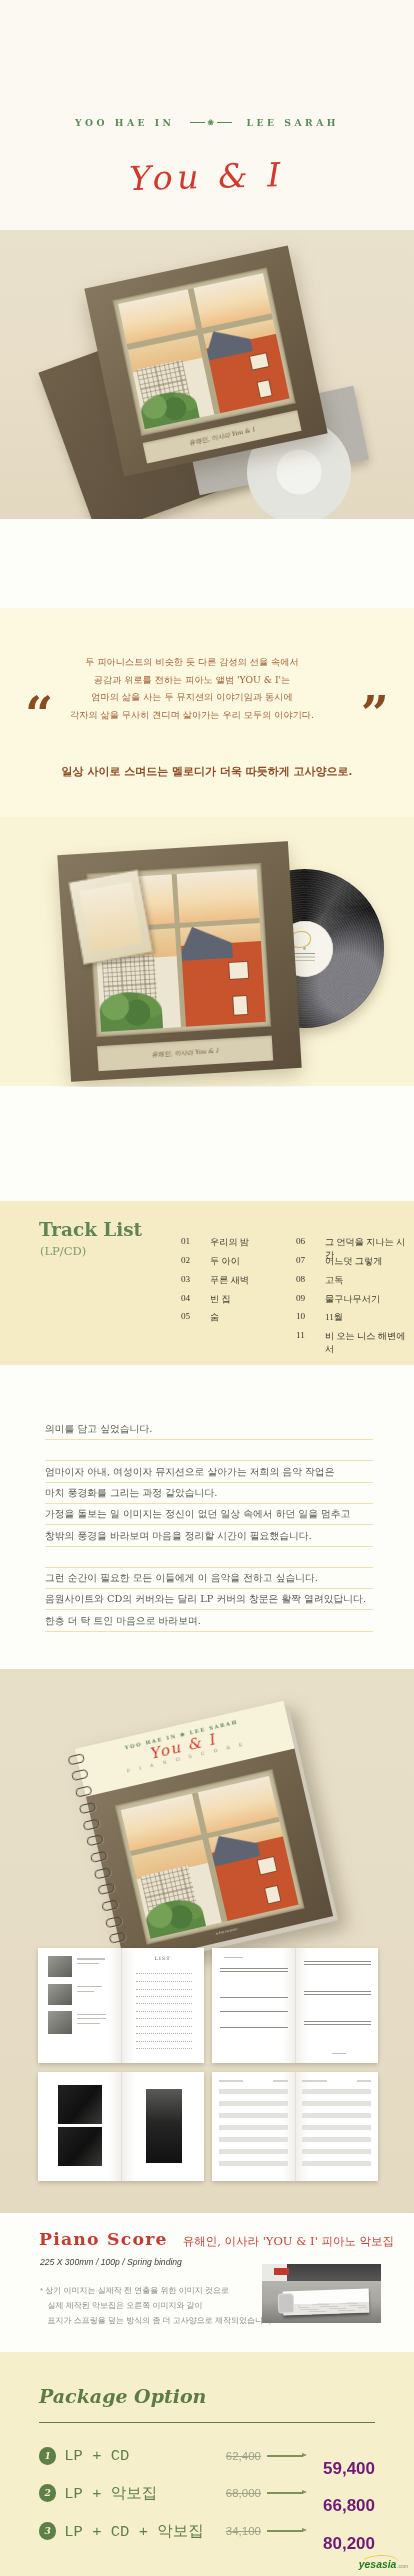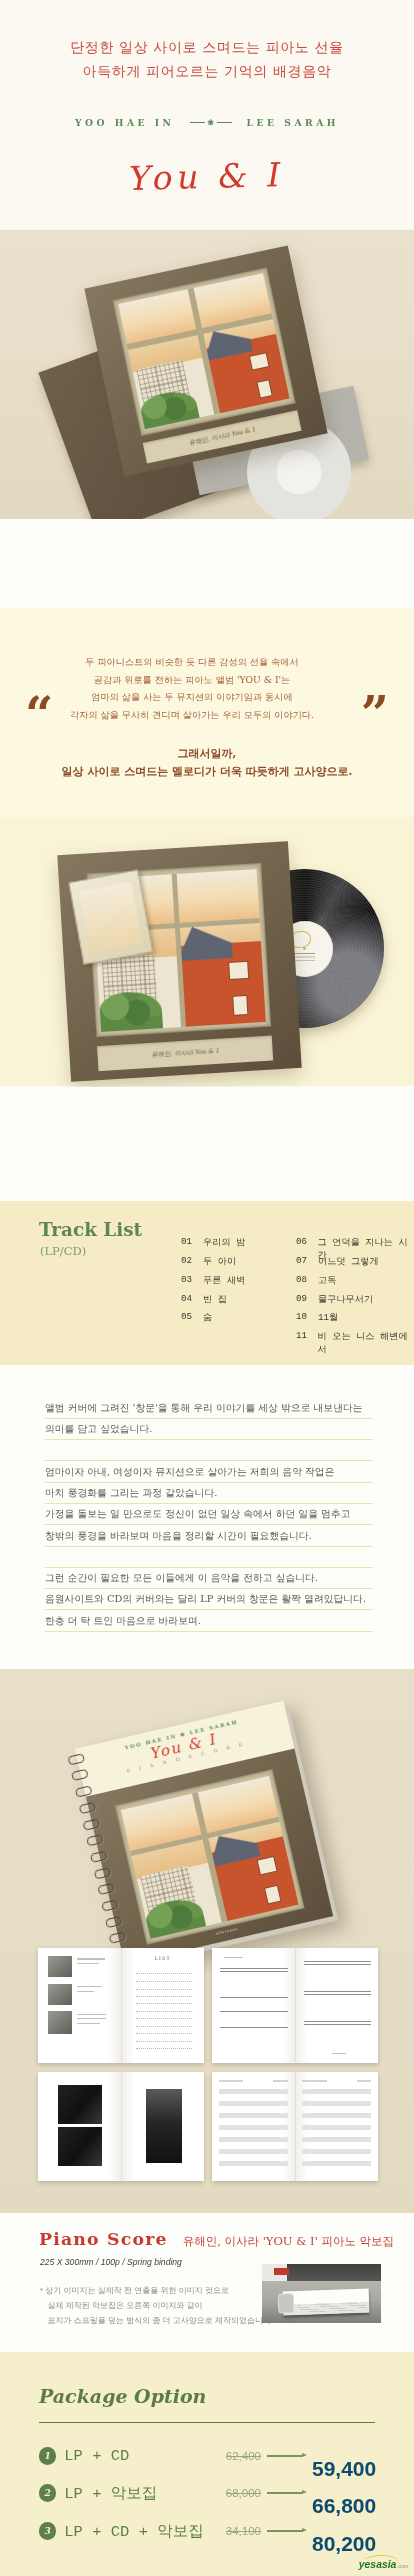--- a/index.html
+++ b/index.html
@@ -105,21 +105,21 @@
   .sec-lpinfo{top:1087px;height:115px;background:#fdfdfa;}
   .lp-h{top:1104px;font-size:19.6px;}
   .lp-specs{top:1131px;line-height:12px;}
 
   
   .sec-tracks{top:1201px;height:164px;background:#f5ecc6;}
   .tl-h{position:absolute;left:39px;top:1219px;font-family:"DejaVu Serif",serif;font-weight:bold;
         font-size:18.4px;color:#5f8455;}
   .tl-sub{position:absolute;left:40px;top:1244px;font-family:"DejaVu Serif",serif;
           font-size:11.5px;color:#7b9a6c;}
-  .trk{position:absolute;display:flex;gap:8px;font-family:Liberation Mono, monospace;
+  .trk{position:absolute;display:flex;gap:15px;font-family:Liberation Serif, serif;
        font-size:9.2px;color:#3b392f;justify-content:space-between;}
   .trk .no{width:14px;}
   .tcol1{left:181px;} .tcol2{left:296px;}
 
   
   .sec-notes{top:1365px;height:304px;background:#fdfdfa;}
   .nrow{position:absolute;left:45px;width:328px;height:21px;border-bottom:0.6px solid #efe1ae;
         font-family:"DejaVu Serif",serif;font-size:9.8px;color:#5a584f;
         display:flex;align-items:flex-end;padding-bottom:2.9px;box-sizing:border-box;}
 
@@ -186,36 +186,34 @@
   .opt1{top:92px;} .opt2{top:129px;} .opt3{top:167px;}
   .optnum{width:17.3px;height:17.3px;border-radius:50%;background:#5d7f48;color:#f6efcb;
           font-family:"DejaVu Serif",serif;font-style:italic;font-weight:bold;font-size:9.2px;
           display:flex;align-items:center;justify-content:center;flex:0 0 17.3px;}
   .optlabel{margin-left:8px;font-family:Liberation Mono, monospace;font-size:15.5px;color:#5d7f48;}
   .optspacer{flex:1;}
   .oldprice{font-size:11.5px;color:#9aa487;text-decoration:line-through;margin-right:5.8px;}
   .arr{position:relative;width:36px;height:1.2px;background:#7c9459;margin-right:9.2px;}
   .arr::after{content:"";position:absolute;right:-4.6px;top:-2.3px;border-left:5.2px solid #7c9459;
               border-top:2.9px solid transparent;border-bottom:2.9px solid transparent;}
-  .newprice{font-weight:bold;font-size:21px;color:#0c4a6e;width:63px;text-align:right;margin-top:26px;}
+  .newprice{font-weight:bold;font-size:17px;color:#701a75;width:63px;text-align:right;margin-top:26px;}
   .yesasia{position:absolute;right:5.8px;bottom:5.8px;display:flex;align-items:baseline;}
   .ya-word{position:relative;font-style:italic;font-weight:bold;font-size:10.4px;color:#1f7a1f;}
   .ya-word::before{content:"";position:absolute;left:2.3px;top:-4px;width:36px;height:14px;
        border-top:1.7px solid #e9c63d;border-left:0.6px solid transparent;border-radius:50%;
        transform:rotate(-3deg);}
   .ya-com{font-size:5.2px;color:#8f8f88;margin-left:0.6px;}
 </style>
 </head>
 <body>
 
 <div class="page">
 
   <div class="sec sec-header">
-    <div class="tagline tag1">단정한 일상 사이로 스며드는 피아노 선율</div>
-    <div class="tagline tag2">아득하게 피어오르는 기억의 배경음악</div>
     <div class="artists">
       <span>YOO HAE IN</span>
       <span class="orn">
         <span class="bar"></span>
         <span class="fl">❀</span>
         <span class="bar"></span>
       </span>
       <span>LEE SARAH</span>
     </div>
     <div class="big-title">You &amp; I</div>
@@ -258,21 +256,20 @@
     </div>
   </div>
 
   <div class="sec sec-quote">
     <div class="qmark open">“</div>
     <div class="qmark close">”</div>
     <div class="q-line" style="top:48px">두 피아니스트의 비슷한 듯 다른 감성의 선율 속에서</div>
     <div class="q-line" style="top:66px">공감과 위로를 전하는 피아노 앨범 'YOU &amp; I'는</div>
     <div class="q-line" style="top:83px">엄마의 삶을 사는 두 뮤지션의 이야기임과 동시에</div>
     <div class="q-line" style="top:101px">각자의 삶을 무사히 견디며 살아가는 우리 모두의 이야기다.</div>
-    <div class="q-emph" style="top:138px">그래서일까,</div>
     <div class="q-emph" style="top:156px">일상 사이로 스며드는 멜로디가 더욱 따듯하게 고사양으로.</div>
   </div>
 
   <div class="sec sec-lpphoto">
     <div class="vinyl">
       <div class="vlabel">
           <div class="vtxt"></div>
         </div>
     </div>
     <div class="lp-jacket">
@@ -355,26 +352,25 @@
         <span class="no">10</span>
         <span>11월</span>
       </div>
     <div class="trk tcol2" style="top:129px">
         <span class="no">11</span>
         <span>비 오는 니스 해변에서</span>
       </div>
   </div>
 
   <div class="sec sec-notes">
-    <div class="nrow" style="top:33px">앨범 커버에 그려진 '창문'을 통해 우리 이야기를 세상 밖으로 내보낸다는</div>
     <div class="nrow" style="top:54px">의미를 담고 싶었습니다.</div>
     <div class="nrow" style="top:75px"></div>
     <div class="nrow" style="top:97px">엄마이자 아내, 여성이자 뮤지션으로 살아가는 저희의 음악 작업은</div>
     <div class="nrow" style="top:118px">마치 풍경화를 그리는 과정 같았습니다.</div>
-    <div class="nrow" style="top:139px">가정을 돌보는 일 만으로도 정신이 없던 일상 속에서 하던 일을 멈추고</div>
+    <div class="nrow" style="top:139px">가정을 돌보는 일 이미지는 정신이 없던 일상 속에서 하던 일을 멈추고</div>
     <div class="nrow" style="top:161px">창밖의 풍경을 바라보며 마음을 정리할 시간이 필요했습니다.</div>
     <div class="nrow" style="top:182px"></div>
     <div class="nrow" style="top:203px">그런 순간이 필요한 모든 이들에게 이 음악을 전하고 싶습니다.</div>
     <div class="nrow" style="top:224px">음원사이트와 CD의 커버와는 달리 LP 커버의 창문은 활짝 열려있답니다.</div>
     <div class="nrow" style="top:246px">한층 더 탁 트인 마음으로 바라보며.</div>
   </div>
 
   <div class="sec sec-books">
 
     <div class="notebook">

